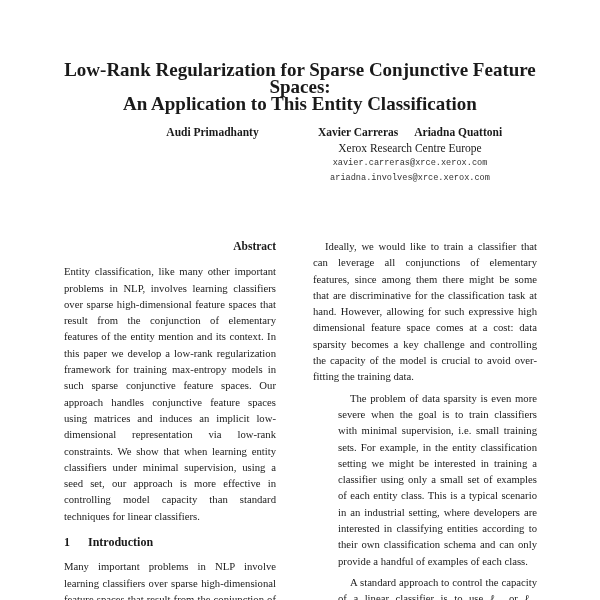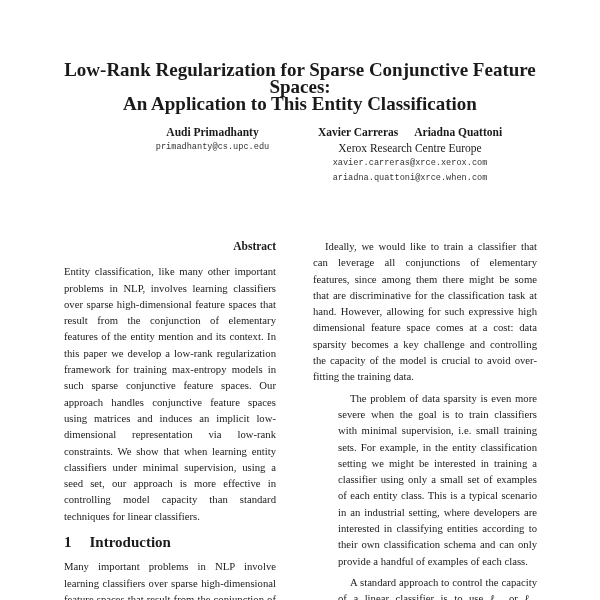--- a/index.html
+++ b/index.html
@@ -17,46 +17,45 @@
   .email { font-family: "Liberation Mono", "DejaVu Sans Mono", monospace; font-size: 8.6px; line-height: 15px; color: #333; }
   .authors-left { left: 120px; top: 124px; width: 185px; }
   .authors-right { left: 300px; top: 124px; width: 220px; }
   .names-row { white-space: nowrap; text-align: center; }
   .names-row span + span { margin-left: 16px; }
   .col { position: absolute; font-size: 10.7px; line-height: 16.3px; text-align: justify; }
   .col-left { left: 64px; top: 238px; width: 212px; }
   .col-right { left: 313px; top: 238px; width: 224px; }
   .abstract-head { text-align: right; font-weight: bold; font-size: 11.5px; margin-bottom: 9px; }
   .abstract-body { padding-left: 0; padding-right: 0; }
-  .section-head { font-weight: bold; font-size: 15px; margin-top: 10px; margin-bottom: 8px; }
+  .section-head { font-weight: bold; font-size: 12px; margin-top: 10px; margin-bottom: 8px; }
   .section-head .num { margin-right: 18px; }
   p { margin: 0; }
   .indent { text-indent: 12px; }
   .para + .para { margin-top: 5px; margin-left: 25px; }
 </style>
 </head>
 <body>
 
 <div class="title">
   <div>Low-Rank Regularization for Sparse Conjunctive Feature Spaces:</div>
   <div>An Application to This Entity Classification</div>
 </div>
 
 <div class="author-block authors-left">
   <div class="author-name">Audi Primadhanty</div>
-  <div class="email">primadhanty@cs.upc.edu</div>
 </div>
 
 <div class="author-block authors-right">
   <div class="author-name names-row">
     <span>Xavier Carreras</span><span>Ariadna Quattoni</span>
   </div>
   <div>Xerox Research Centre Europe</div>
   <div class="email">xavier.carreras@xrce.xerox.com</div>
-  <div class="email">ariadna.quattoni@xrce.when.com</div>
+  <div class="email">ariadna.involves@xrce.xerox.com</div>
 </div>
 
 <div class="col col-left">
   <div class="abstract-head">Abstract</div>
   <p class="abstract-body">Entity classification, like many other important problems in NLP, involves learning classifiers over sparse high-dimensional feature spaces that result from the conjunction of elementary features of the entity mention and its context. In this paper we develop a low-rank regularization framework for training max-entropy models in such sparse conjunctive feature spaces. Our approach handles conjunctive feature spaces using matrices and induces an implicit low-dimensional representation via low-rank constraints. We show that when learning entity classifiers under minimal supervision, using a seed set, our approach is more effective in controlling model capacity than standard techniques for linear classifiers.</p>
   <div class="section-head">
     <span class="num">1</span><span>Introduction</span>
   </div>
   <p>Many important problems in NLP involve learning classifiers over sparse high-dimensional feature spaces that result from the conjunction of elementary features. For example, to classify an en-</p>
 </div>

